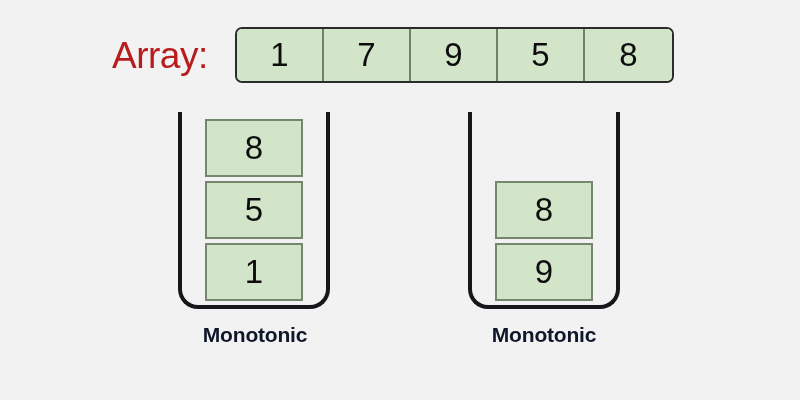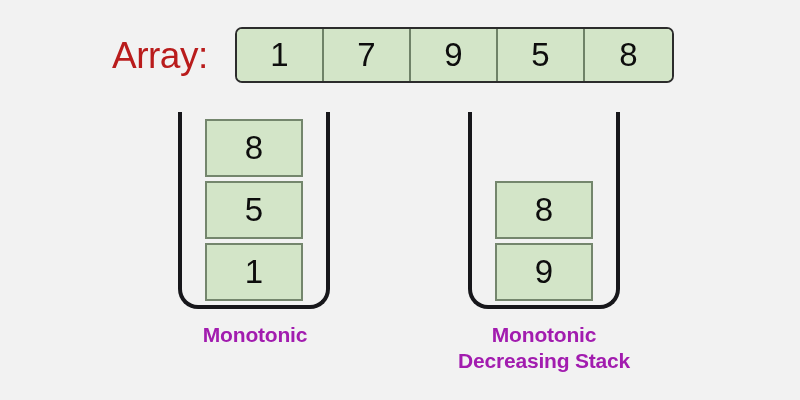--- a/index.html
+++ b/index.html
@@ -120,21 +120,21 @@
     color: #0d0d0d;
   }
 
   .stack-caption {
     position: absolute;
     top: 322px;
     width: 280px;
     text-align: center;
     font-size: 21px;
     font-weight: bold;
-    color: #a21caf;
+    color: #0f172a;
     line-height: 1.22;
     letter-spacing: -0.2px;
   }
   .stack-caption.left  { left: 115px; }
   .stack-caption.right { left: 404px; }
   .caption-line { display: block; }
 </style>
 </head>
 <body>
 
@@ -169,16 +169,15 @@
     <div class="stack-container">
       <div class="stack-walls"></div>
       <div class="stack-items">
         <div class="stack-item">8</div>
         <div class="stack-item">9</div>
       </div>
     </div>
   </div>
   <div class="stack-caption right">
     <span class="caption-line">Monotonic</span>
-    <span class="caption-line">Decreasing Stack</span>
   </div>
 
 </div>
 
 </body></html>

